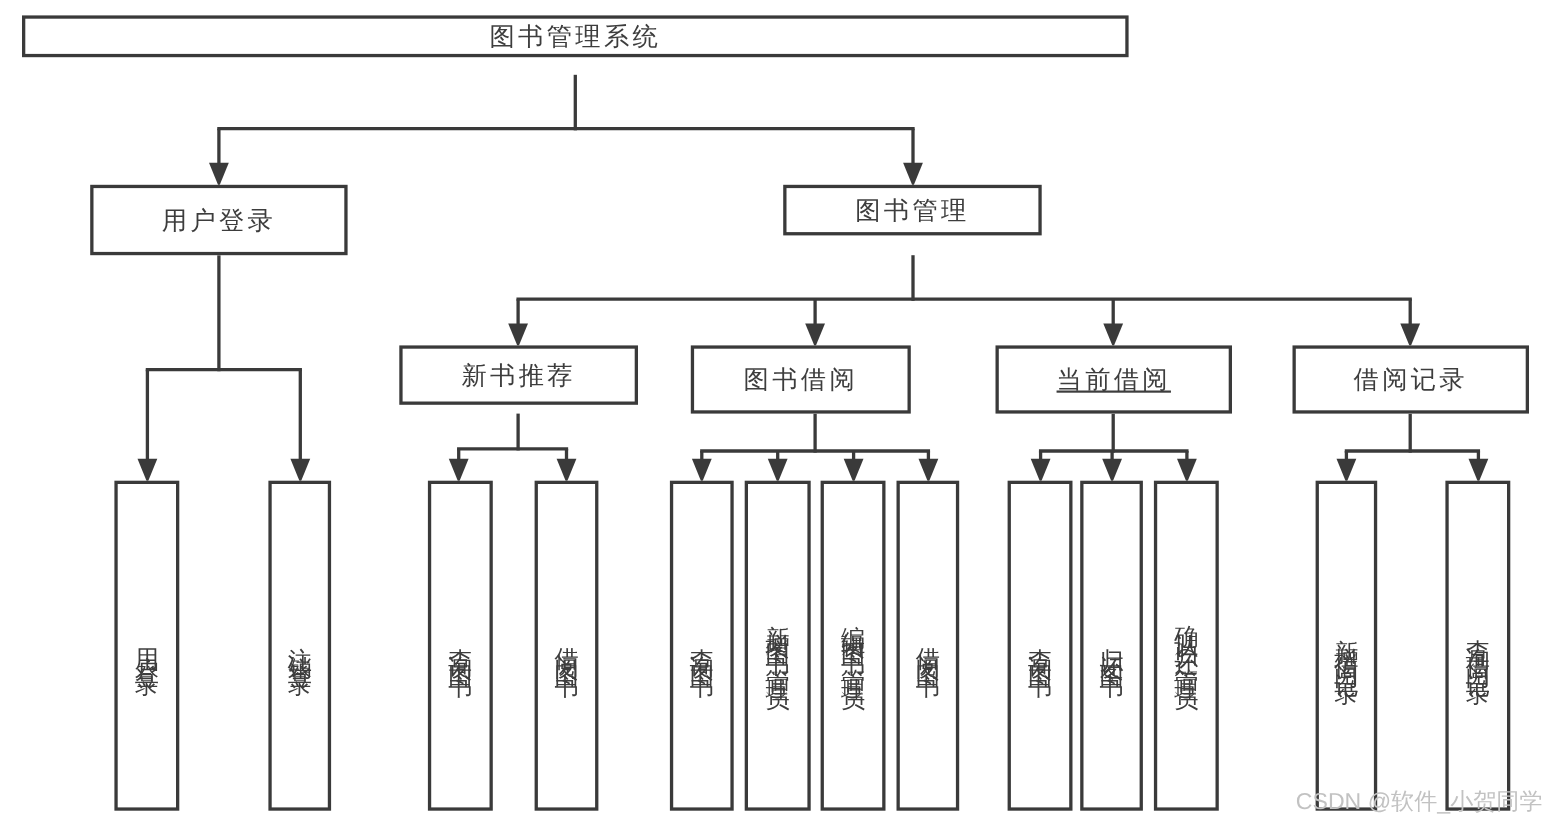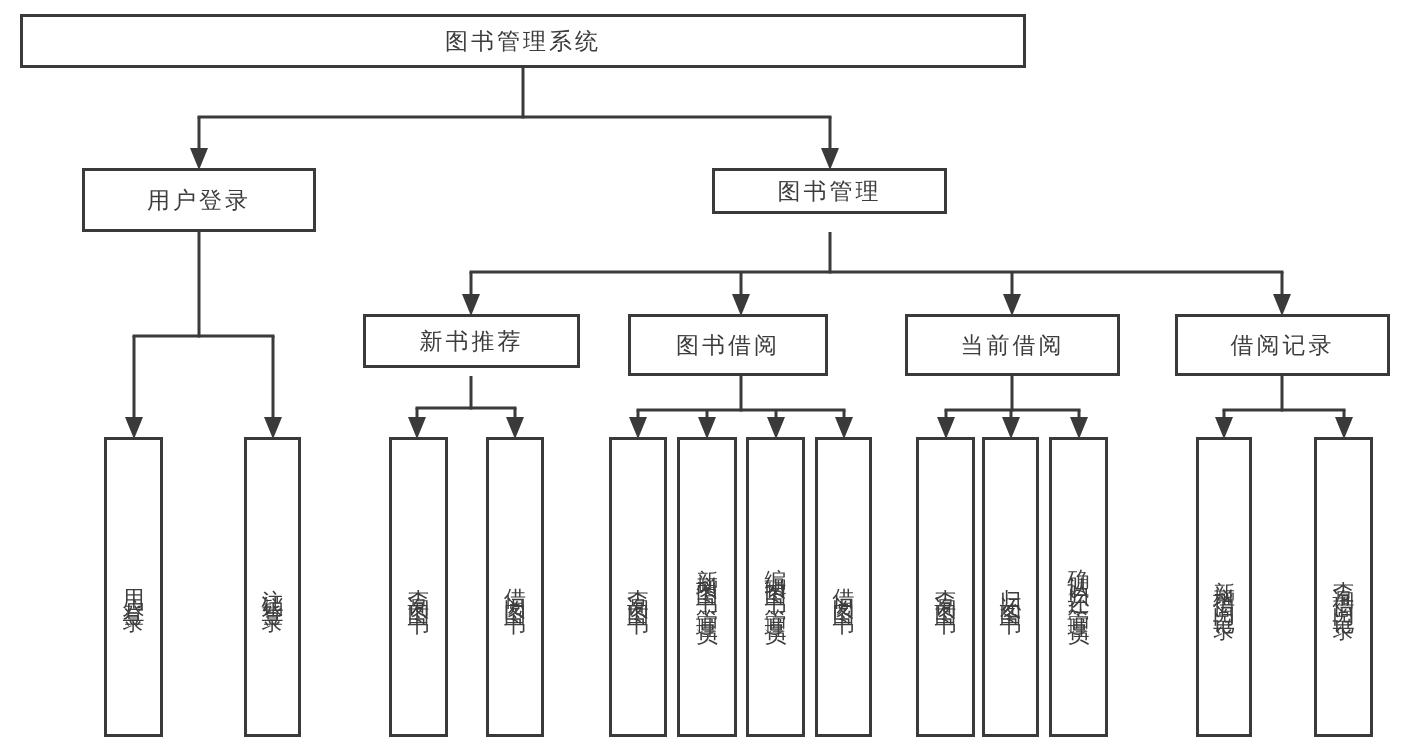--- a/index.html
+++ b/index.html
@@ -132,42 +132,43 @@
 
       <polygon points="937,417  955,417  946,439"></polygon>
       <polygon points="1002,417 1020,417 1011,439"></polygon>
       <polygon points="1070,417 1088,417 1079,439"></polygon>
 
       <polygon points="1215,417 1233,417 1224,439"></polygon>
       <polygon points="1335,417 1353,417 1344,439"></polygon>
     </g>
   </svg>
 
-  <div class="box h-box" style="left:20px; top:14px; width:1006px; height:54px;">图书管理系统</div>
+  <div class="box h-box" style="left:20px; top:14px; width:1006px; height:38px;">图书管理系统</div>
 
   <div class="box h-box" style="left:82px; top:168px; width:234px; height:64px;">用户登录</div>
   <div class="box h-box" style="left:712px; top:168px; width:235px; height:46px;">图书管理</div>
 
   <div class="box h-box" style="left:363px; top:314px; width:217px; height:54px;">新书推荐</div>
   <div class="box h-box" style="left:628px; top:314px; width:200px; height:62px;">图书借阅</div>
-  <div class="box h-box" style="left:905px; top:314px; width:215px; height:62px;">当前借阅</div>
+  <div class="box h-box" style="left:905px; top:314px; width:215px; height:62px;text-decoration:underline;">当前借阅</div>
   <div class="box h-box" style="left:1175px; top:314px; width:215px; height:62px;">借阅记录</div>
 
   <div class="box v-box" style="left:104px; top:437px; width:59px; height:300px;">用户登录</div>
   <div class="box v-box" style="left:244px; top:437px; width:57px; height:300px;">注销登录</div>
 
   <div class="box v-box" style="left:389px; top:437px; width:59px; height:300px;">查询图书</div>
   <div class="box v-box" style="left:486px; top:437px; width:58px; height:300px;">借阅图书</div>
 
   <div class="box v-box" style="left:609px; top:437px; width:58px; height:300px;">查询图书</div>
   <div class="box v-box" style="left:677px; top:437px; width:60px; height:300px;">新增图书（管理员）</div>
   <div class="box v-box" style="left:746px; top:437px; width:59px; height:300px;">编辑图书（管理员）</div>
   <div class="box v-box" style="left:815px; top:437px; width:57px; height:300px;">借阅图书</div>
 
   <div class="box v-box" style="left:916px; top:437px; width:59px; height:300px;">查询图书</div>
   <div class="box v-box" style="left:982px; top:437px; width:57px; height:300px;">归还图书</div>
   <div class="box v-box" style="left:1049px; top:437px; width:59px; height:300px;">确认归还（管理员）</div>
 
   <div class="box v-box" style="left:1196px; top:437px; width:56px; height:300px;">新增借阅记录</div>
   <div class="box v-box" style="left:1314px; top:437px; width:59px; height:300px;">查询借阅记录</div>
 
+  <div class="watermark">CSDN @软件_小贺同学</div>
 
 </div>
 
 </body></html>

